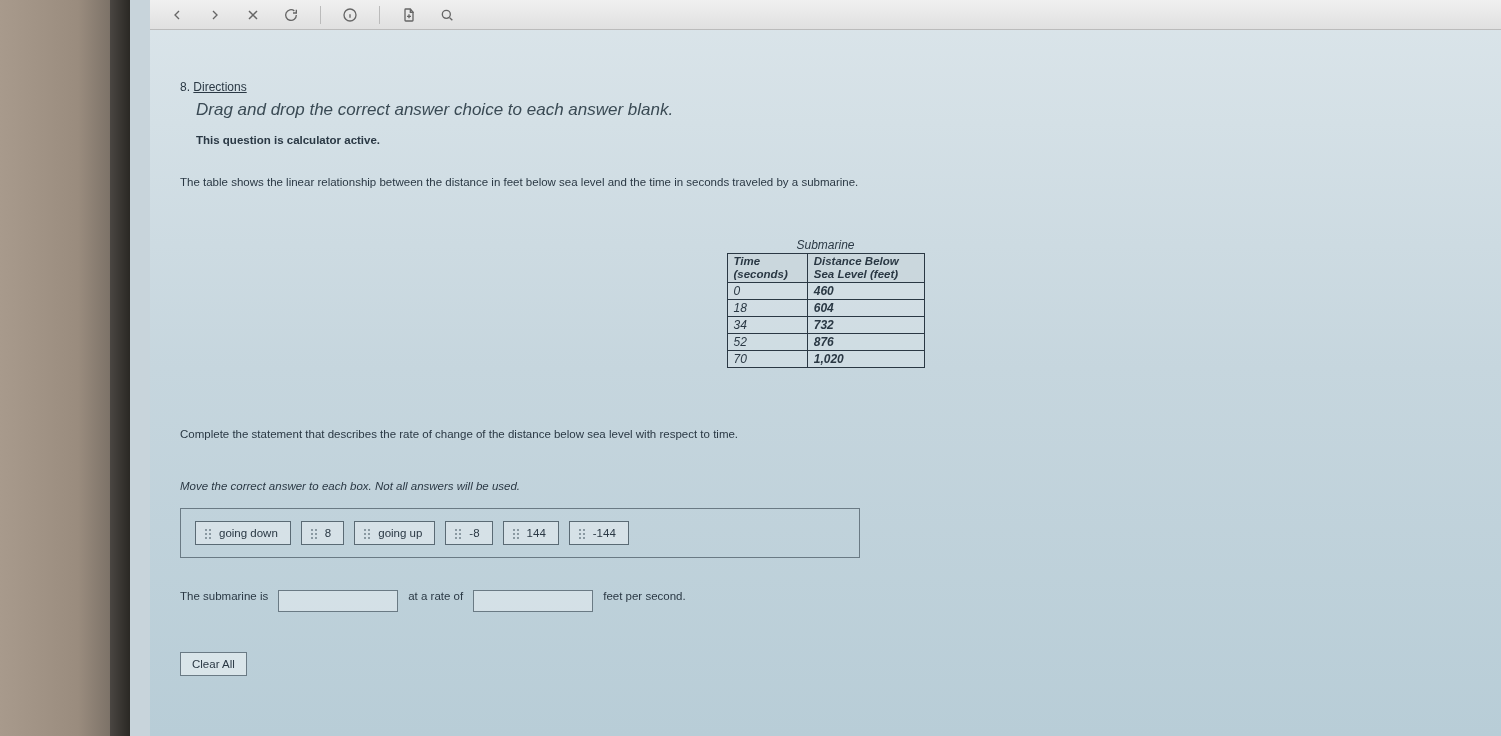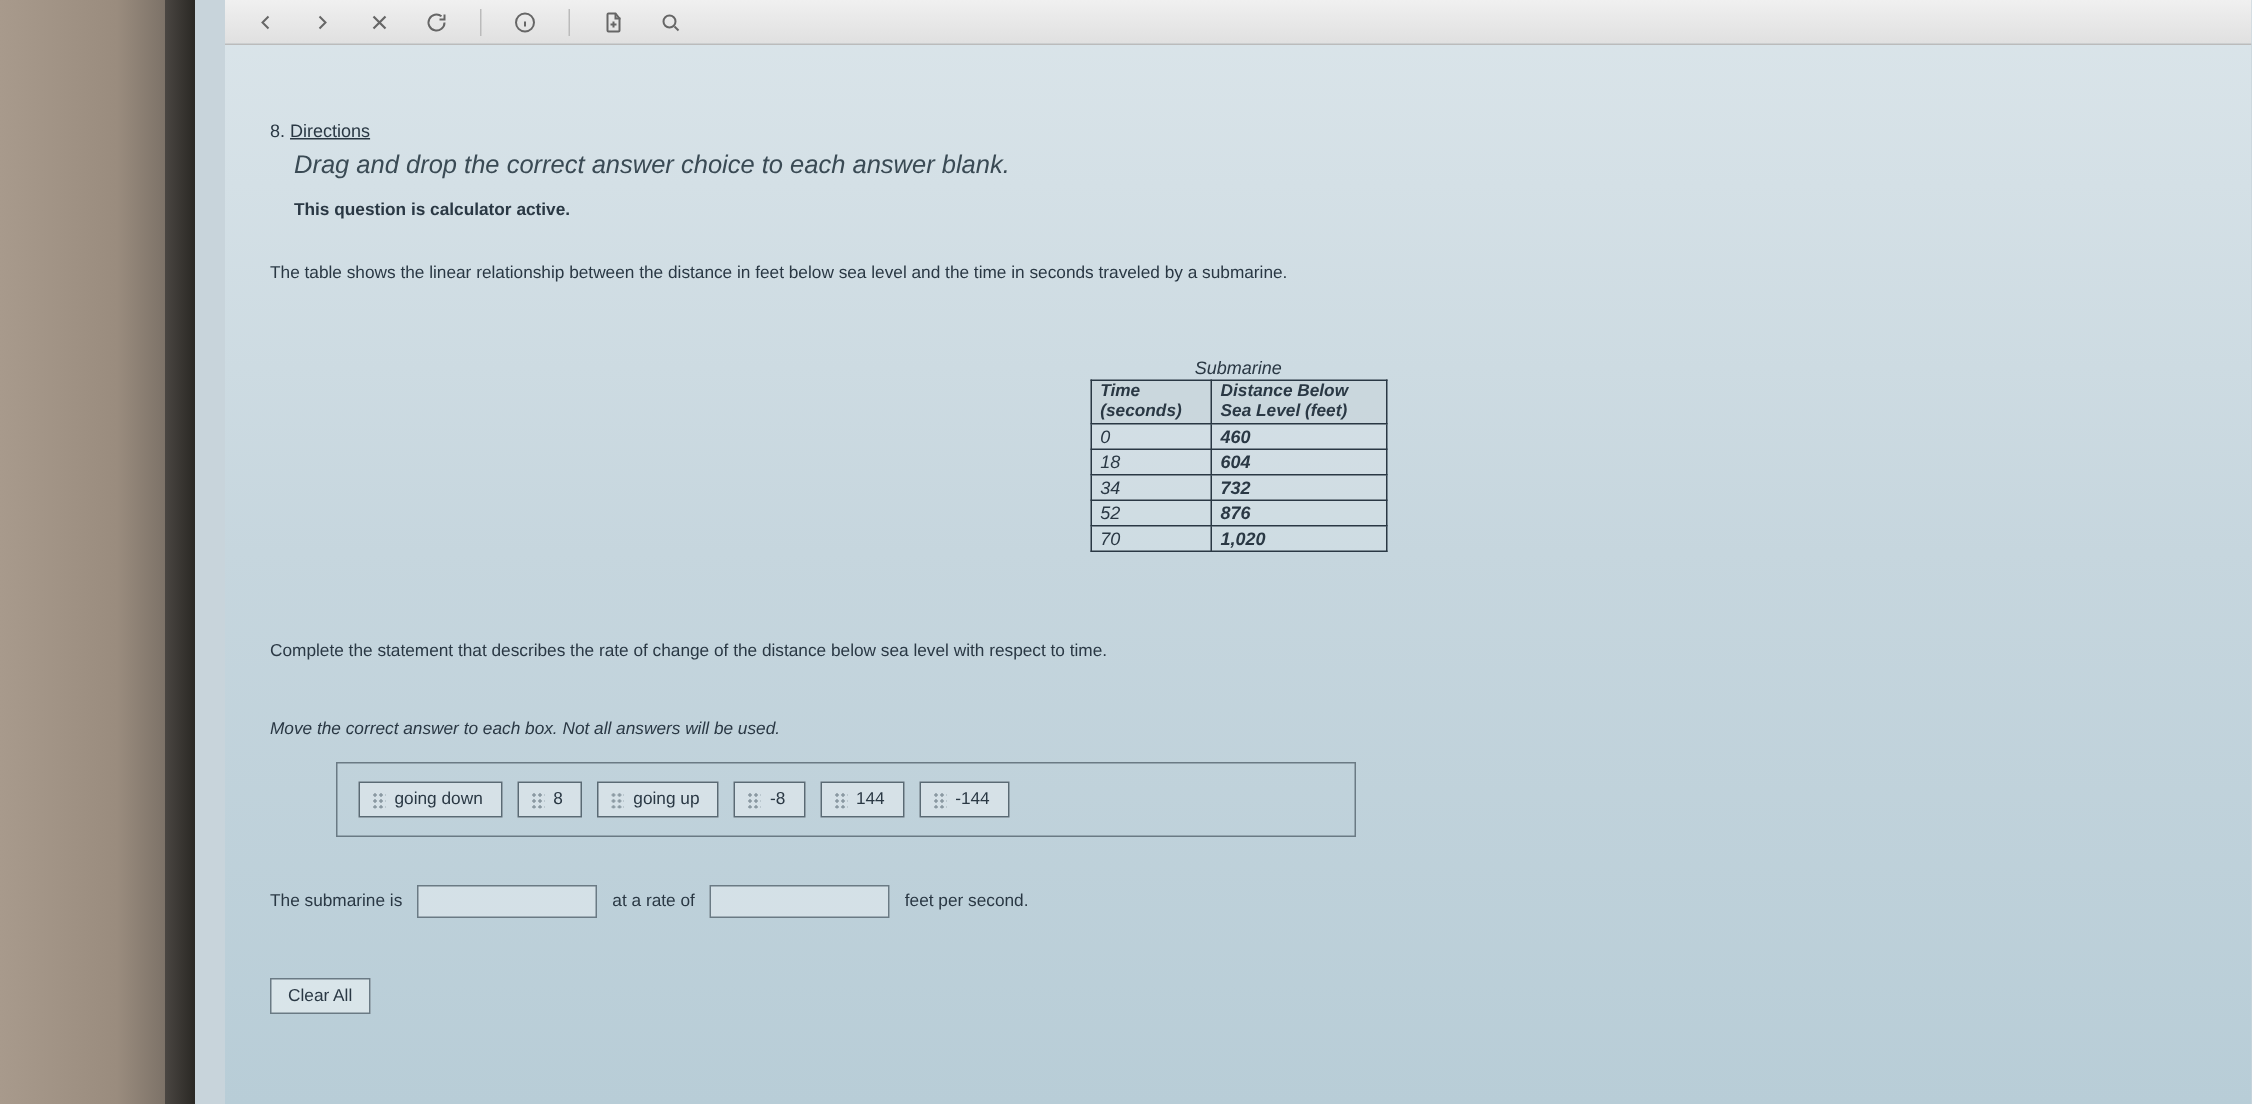--- a/index.html
+++ b/index.html
@@ -76,21 +76,20 @@
     table.data td.val { font-weight: bold; }
     .complete { margin-bottom: 40px; font-size:11.5px;}
     .move { margin-bottom: 16px; font-size:11.5px;font-style:italic; }
     .choices {
       border: 1px solid #6a7a84;
       padding: 12px 14px;
       width: 680px;
       display: flex;
       gap: 10px;
       margin-bottom: 32px;
-      margin-left: 44px;
     }
     .chip {
       border: 1px solid #5a6a74;
       background: rgba(255,255,255,0.35);
       padding: 5px 12px 5px 8px;
       font-size: 11.5px;
       color: #2a3844;
       display:flex;
       align-items:center;
       gap:6px;
@@ -98,21 +97,20 @@
     }
     .grip {
       display:inline-block;
       width: 9px; height: 11px;
       background:
         radial-gradient(circle, #6a7a84 1px, transparent 1.2px) 0 0/4px 4px;
       opacity: 0.7;
     }
     .sentence {
       display:flex;
-      align-items:center;
       gap: 10px;
       font-size: 11.5px;
       margin-bottom: 40px;
     }
     .blank {
       width: 120px; height: 22px;
       border: 1px solid #6a7a84;
       background: rgba(255,255,255,0.35);
     }
     .clear-btn {

